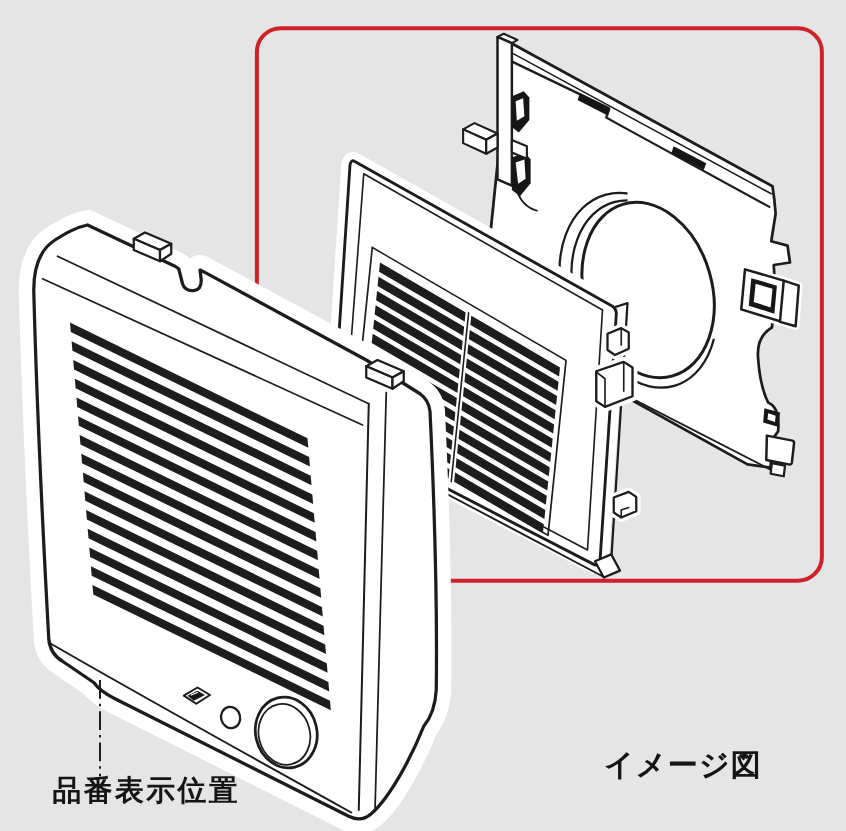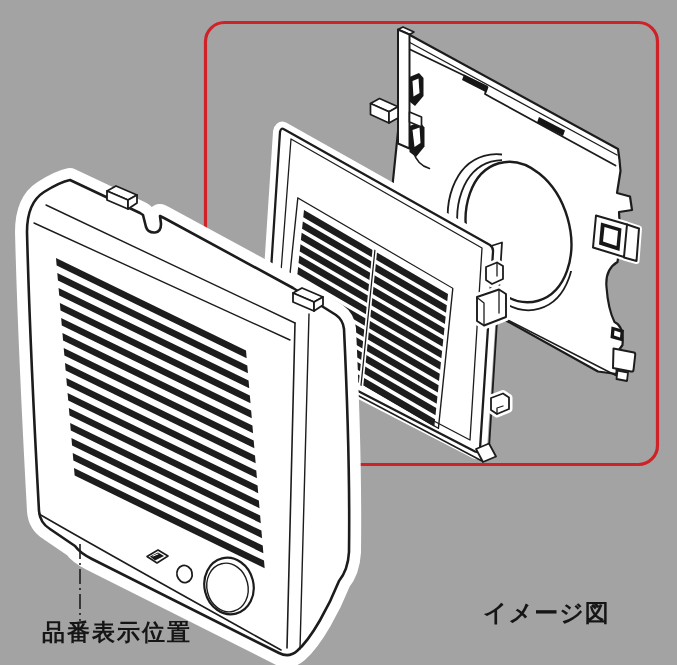--- a/index.html
+++ b/index.html
@@ -1,19 +1,19 @@
 <!DOCTYPE html>
 <html><head>
 <meta charset="utf-8">
 <style>
   html,body{margin:0;padding:0;background:#fff;}
   .canvas{
     position:relative;
     width:677px;height:665px;
-    background:#a3a3a3;
+    background:#e5e5e5;
     font-family:"Liberation Sans","DejaVu Sans",sans-serif;
     overflow:hidden;
   }
   .canvas svg{position:absolute;left:0;top:0;}
   .caption{
     position:absolute;
     color:#151515;
     white-space:nowrap;
     line-height:1;
   }

